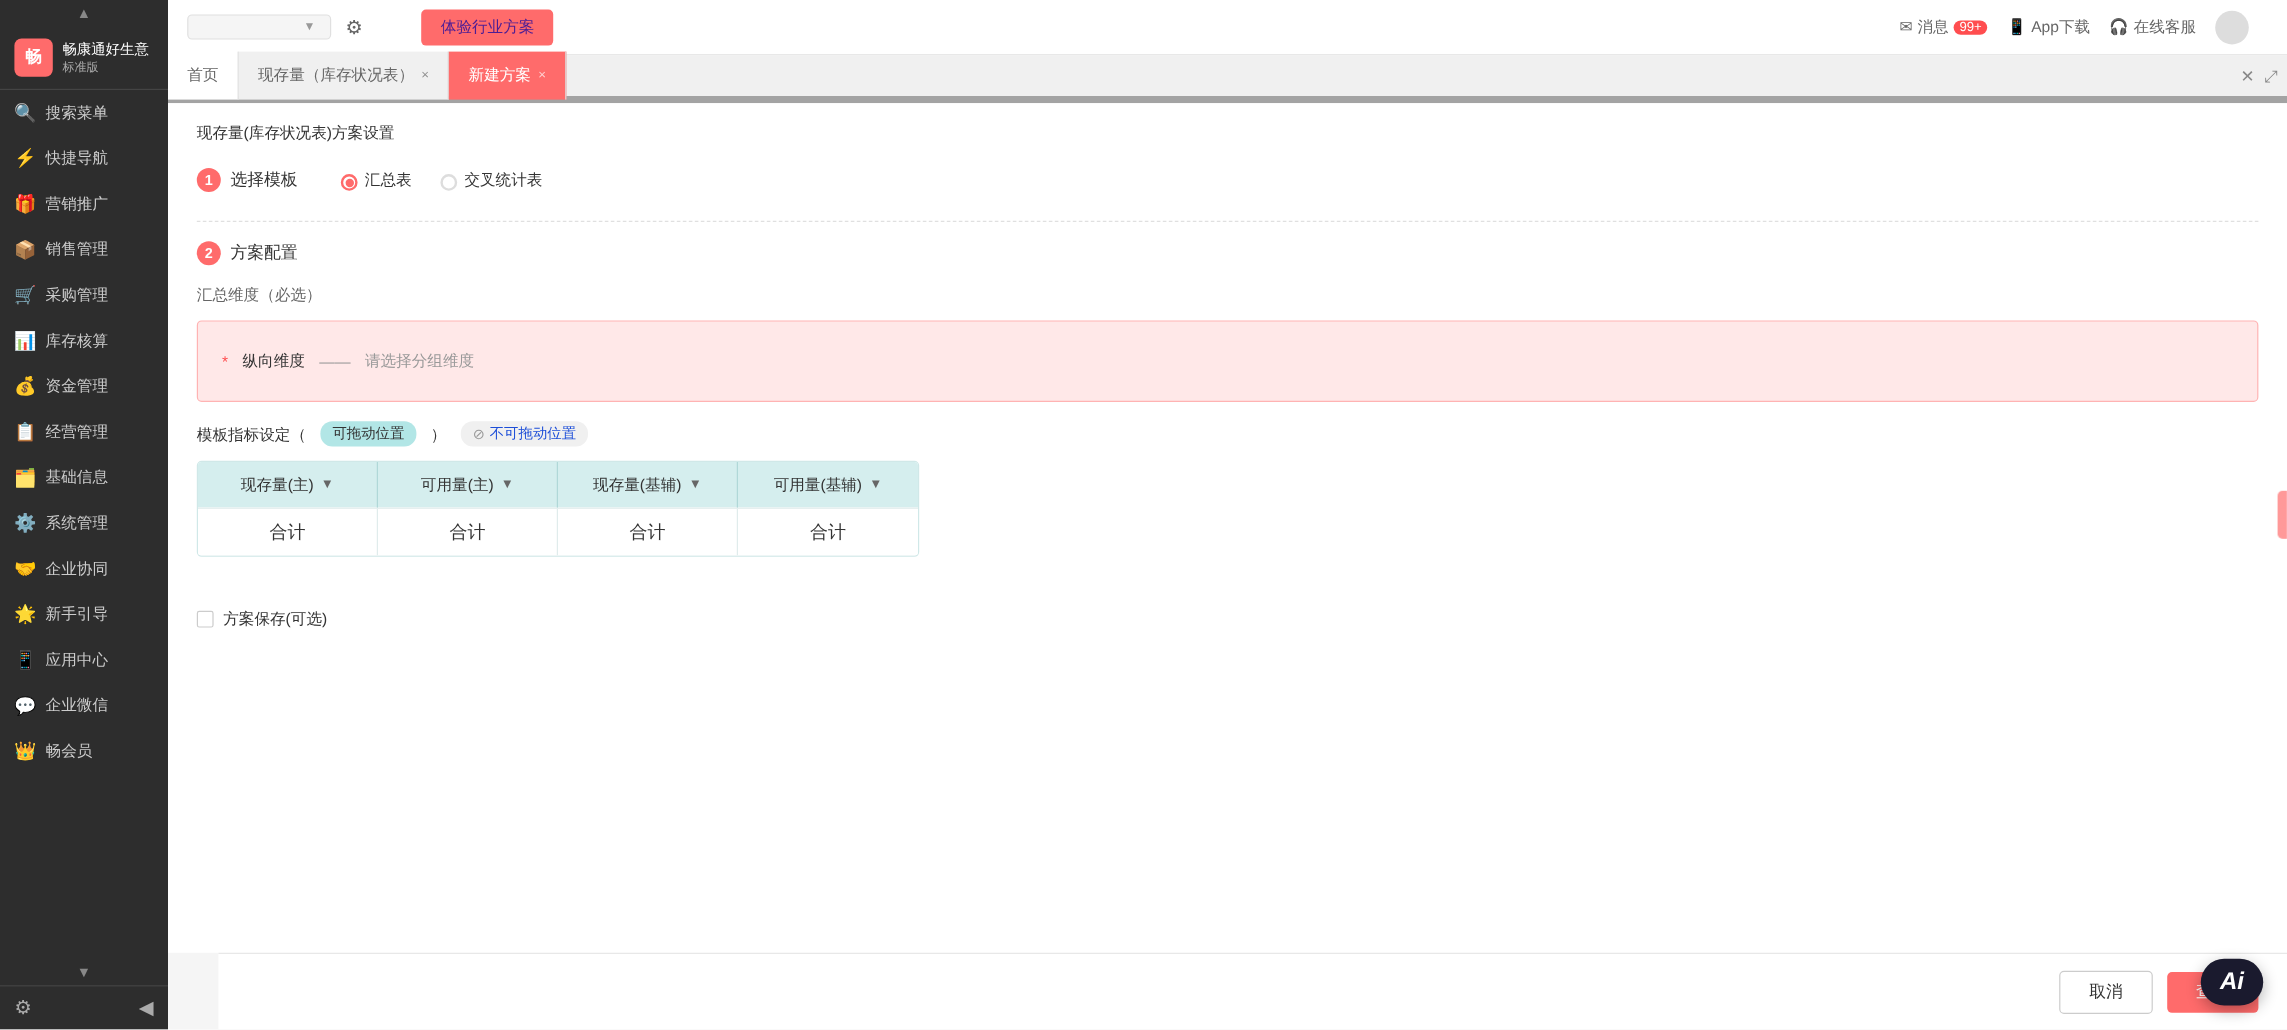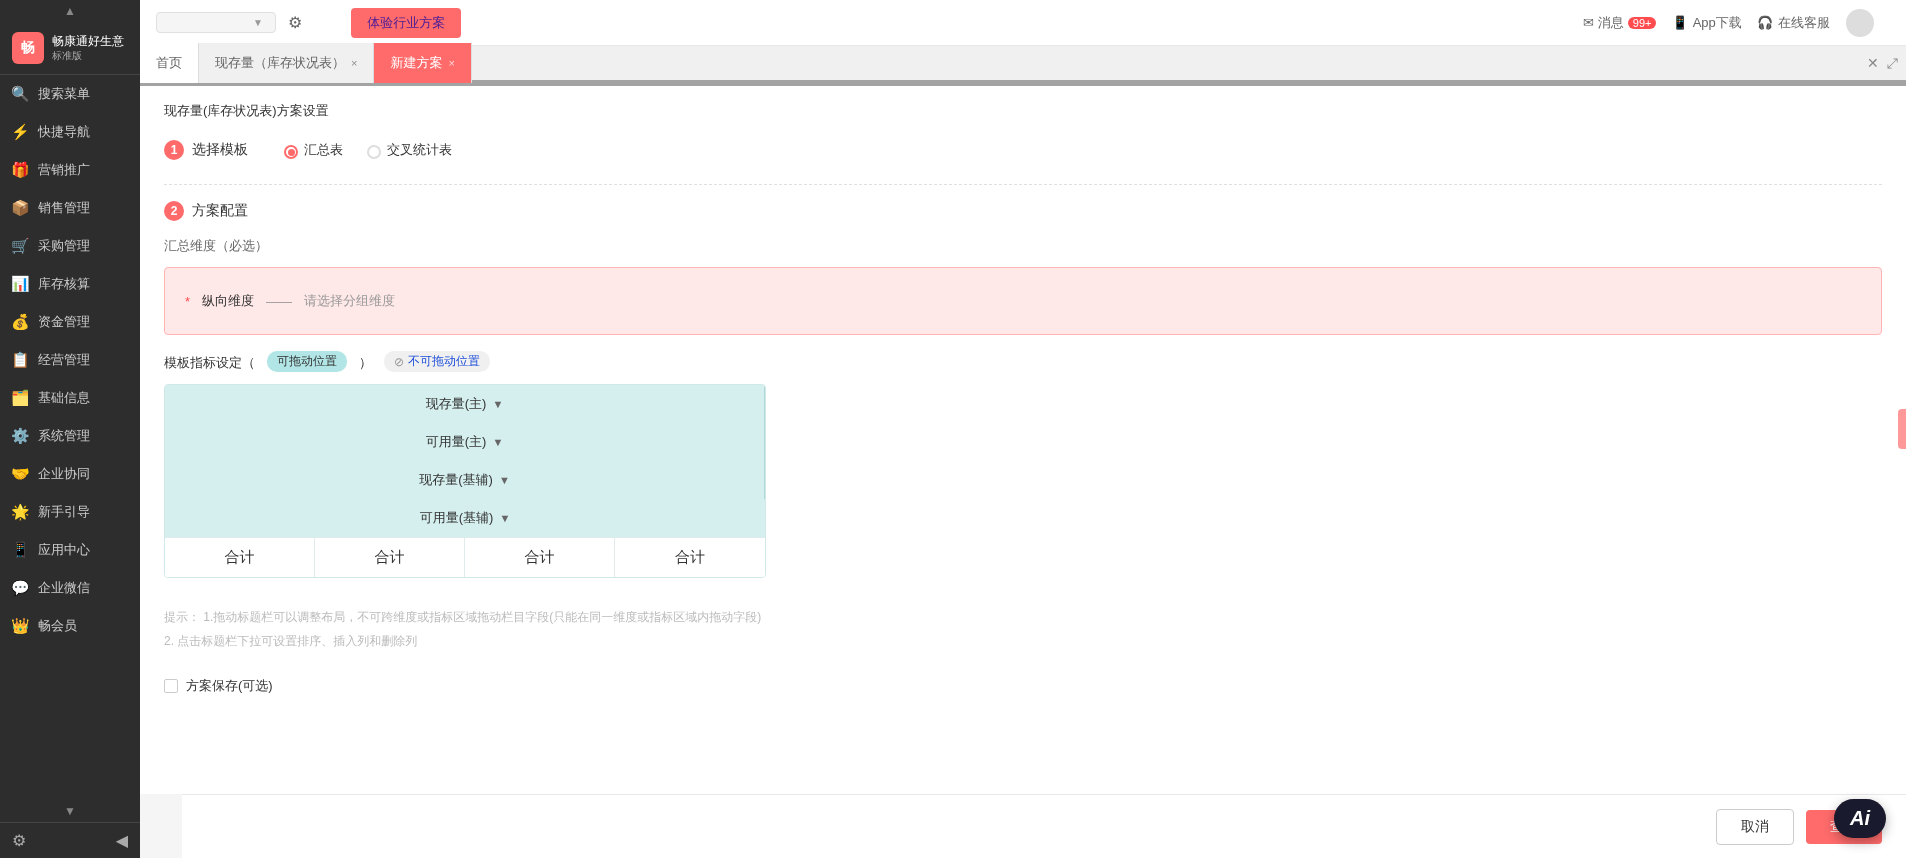--- a/index.html
+++ b/index.html
@@ -191,21 +191,20 @@
     .table-container {
       border: 1px solid #d0e8e8;
       border-radius: 4px;
       overflow: hidden;
       display: inline-block;
       margin-bottom: 16px;
     }
     .table-header-row {
       display: flex;
       background: #d5eeee;
-      flex-direction: column;
     }
     .table-header-cell {
       padding: 10px 20px;
       font-size: 13px; color: #333;
       border-right: 1px solid #b0d8d8;
       display: flex; align-items: center; gap: 6px;
       min-width: 150px; justify-content: center;
     }
     .table-header-cell:last-child { border-right: none; }
     .table-data-row {
@@ -492,29 +491,20 @@
         </div>
         <div class="table-data-row">
           <div class="table-data-cell">合计</div>
           <div class="table-data-cell">合计</div>
           <div class="table-data-cell">合计</div>
           <div class="table-data-cell">合计</div>
         </div>
       </div>
 
       
-      <div class="tips-section">
-        <div>
-          <span>提示：</span>
-          <span>1.拖动标题栏可以调整布局，不可跨维度或指标区域拖动栏目字段(只能在同一维度或指标区域内拖动字段)</span>
-        </div>
-        <div>
-          <span>2. 点击标题栏下拉可设置排序、插入列和删除列</span>
-        </div>
-      </div>
     </div>
 
     <div class="save-option">
       <div class="checkbox"></div>
       <span>方案保存(可选)</span>
     </div>
   </div>
 
   <div class="bottom-bar">
     <button class="btn-cancel">取消</button>

